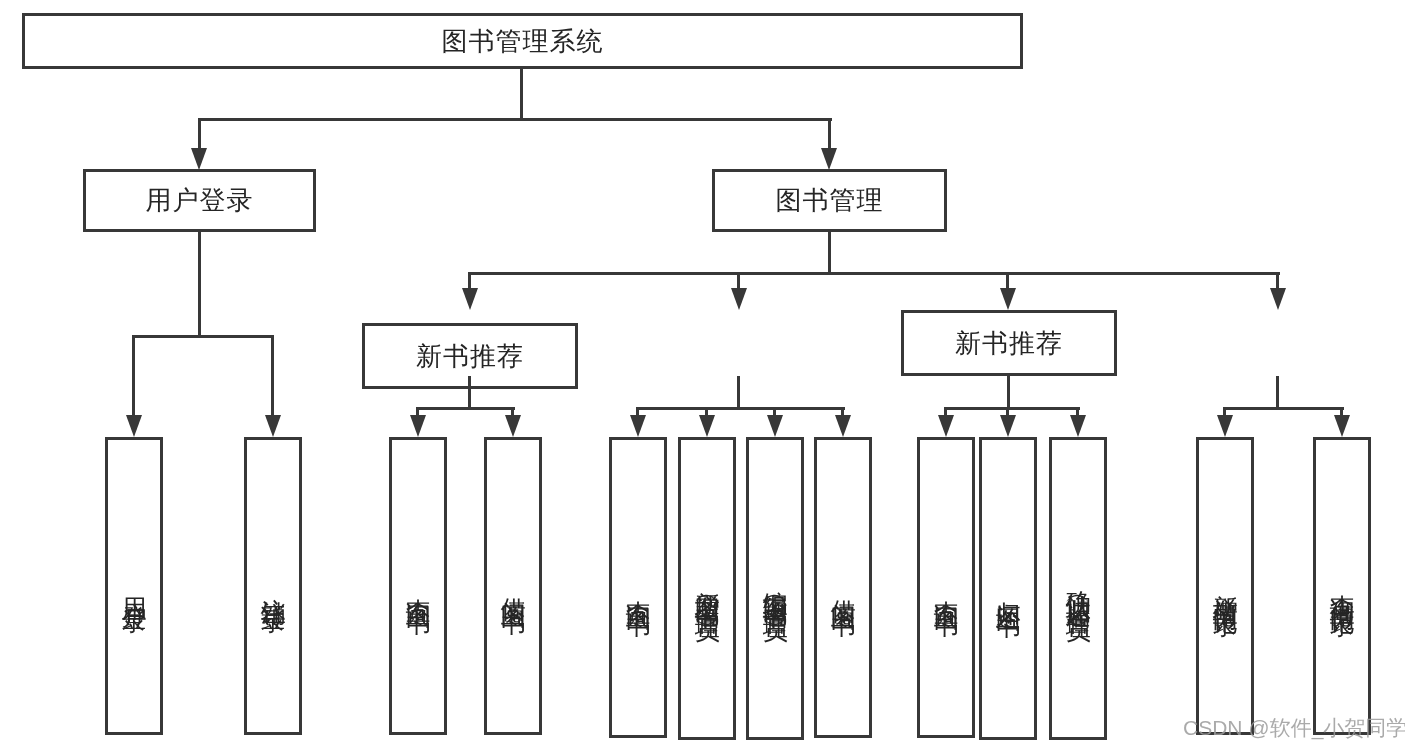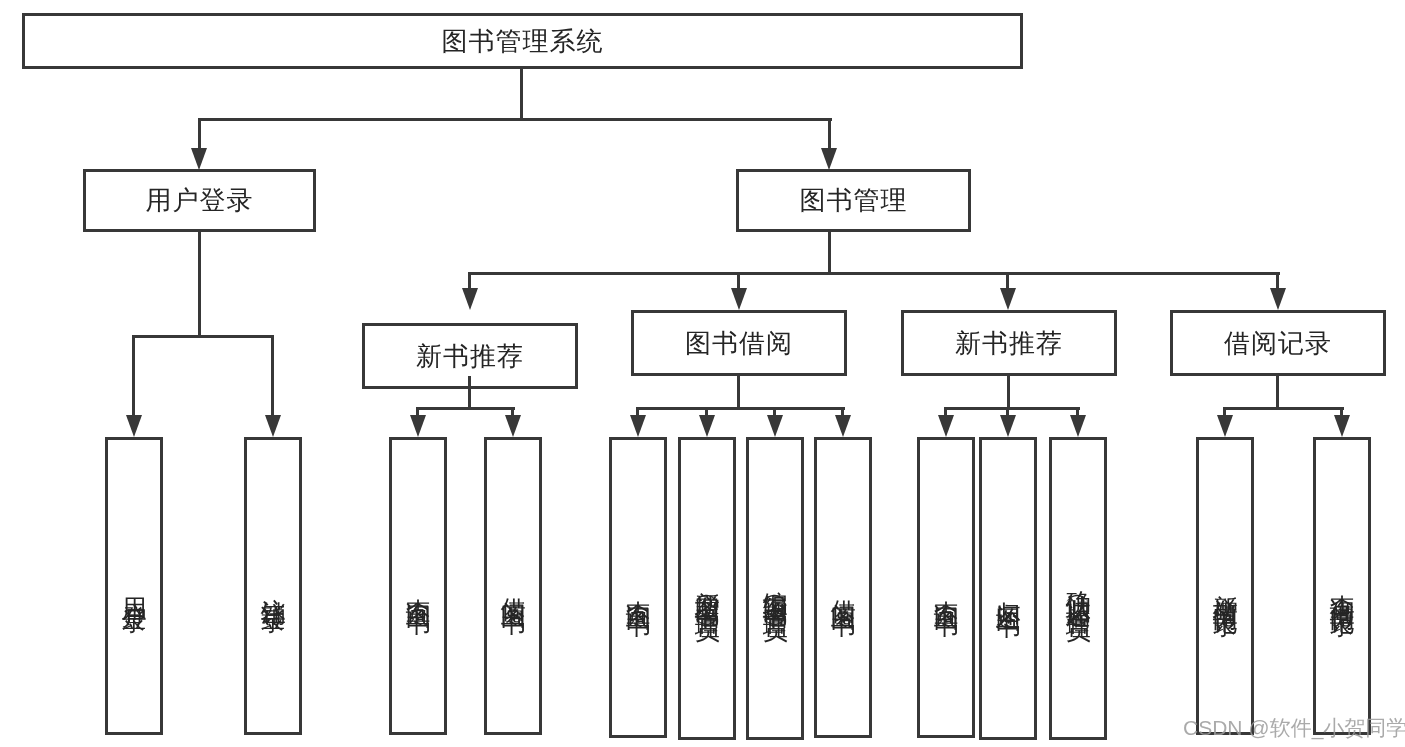--- a/index.html
+++ b/index.html
@@ -67,21 +67,21 @@
   <div class="v" style="left:520px;top:69px;height:49px;"></div>
   <div class="h" style="left:198px;top:118px;width:634px;"></div>
   <div class="v" style="left:198px;top:118px;height:34px;"></div>
   <div class="ar" style="left:191px;top:148px;"></div>
   <div class="v" style="left:828px;top:118px;height:34px;"></div>
   <div class="ar" style="left:821px;top:148px;"></div>
 
   <div class="box" style="left:83px;top:169px;width:233px;height:63px;">
     <span>用户登录</span>
   </div>
-  <div class="box" style="left:712px;top:169px;width:235px;height:63px;margin-left:24px;">
+  <div class="box" style="left:712px;top:169px;width:235px;height:63px;">
     <span>图书管理</span>
   </div>
 
   <div class="v" style="left:198px;top:232px;height:103px;"></div>
   <div class="h" style="left:132px;top:335px;width:142px;"></div>
   <div class="v" style="left:132px;top:335px;height:82px;"></div>
   <div class="ar" style="left:126px;top:415px;"></div>
   <div class="v" style="left:271px;top:335px;height:82px;"></div>
   <div class="ar" style="left:265px;top:415px;"></div>
 
@@ -92,28 +92,22 @@
   <div class="v" style="left:737px;top:272px;height:20px;"></div>
   <div class="ar" style="left:731px;top:288px;"></div>
   <div class="v" style="left:1006px;top:272px;height:20px;"></div>
   <div class="ar" style="left:1000px;top:288px;"></div>
   <div class="v" style="left:1276px;top:272px;height:20px;"></div>
   <div class="ar" style="left:1270px;top:288px;"></div>
 
   <div class="box" style="left:362px;top:323px;width:216px;height:66px;">
     <span>新书推荐</span>
   </div>
-  <div class="box" style="left:631px;top:310px;width:216px;height:66px;">
-    <span>图书借阅</span>
-  </div>
   <div class="box" style="left:901px;top:310px;width:216px;height:66px;">
     <span>新书推荐</span>
-  </div>
-  <div class="box" style="left:1170px;top:310px;width:216px;height:66px;">
-    <span>借阅记录</span>
   </div>
 
   <div class="v" style="left:468px;top:376px;height:31px;"></div>
   <div class="h" style="left:416px;top:407px;width:99px;"></div>
   <div class="v" style="left:416px;top:407px;height:12px;"></div>
   <div class="ar" style="left:410px;top:415px;"></div>
   <div class="v" style="left:511px;top:407px;height:12px;"></div>
   <div class="ar" style="left:505px;top:415px;"></div>
 
   <div class="v" style="left:737px;top:376px;height:31px;"></div>

